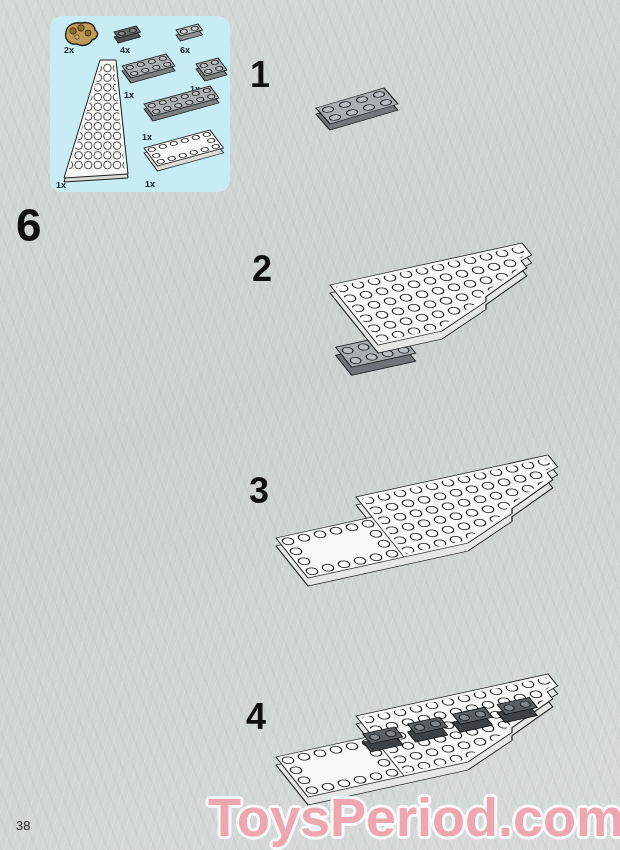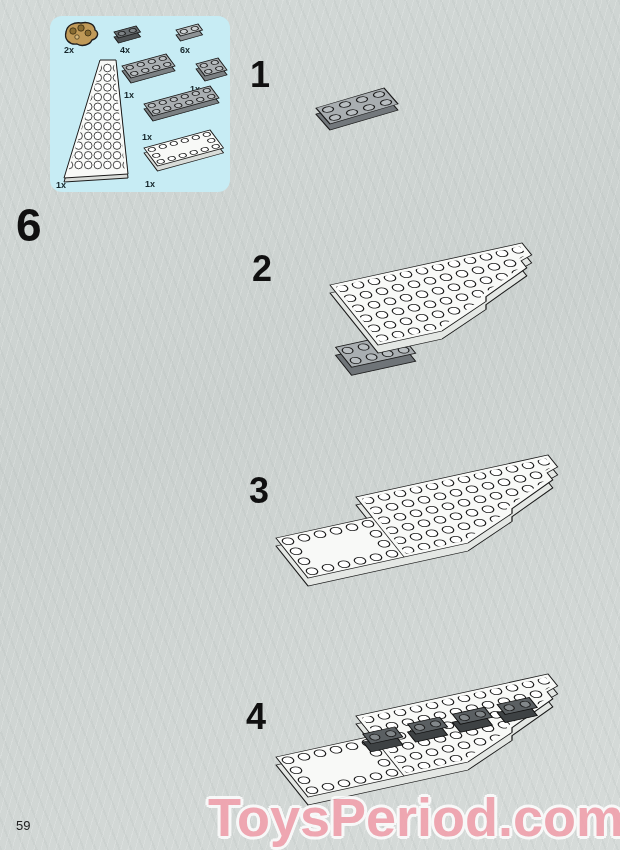--- a/index.html
+++ b/index.html
@@ -604,16 +604,16 @@
           <polygon points="13.8,2.1 15.8,2.1 15.8,3.1 13.8,3.1" fill="#5a5f62" stroke="#111" stroke-width="0.07"></polygon>
           <g>
               <circle cx="14.3" cy="2.6" r="0.28" fill="#82878a" stroke="#1c1c1c" stroke-width="0.07"></circle>
               <circle cx="15.3" cy="2.6" r="0.28" fill="#82878a" stroke="#1c1c1c" stroke-width="0.07"></circle>
             </g>
         </g>
       </g>
     </g>
   </svg>
 
-  <div id="pagenum">59</div>
+  <div id="pagenum">38</div>
   <div id="watermark">ToysPeriod.com</div>
 
 </div>
 
 </body></html>

